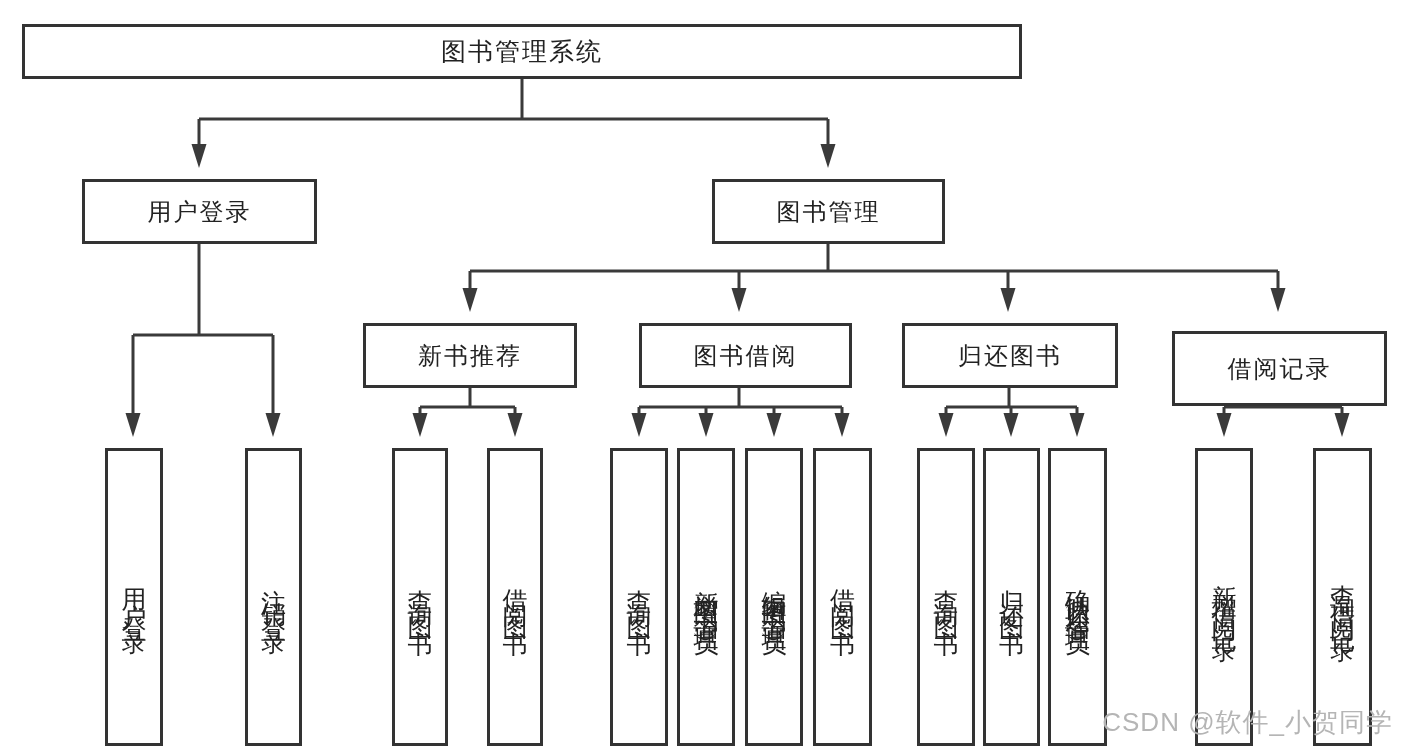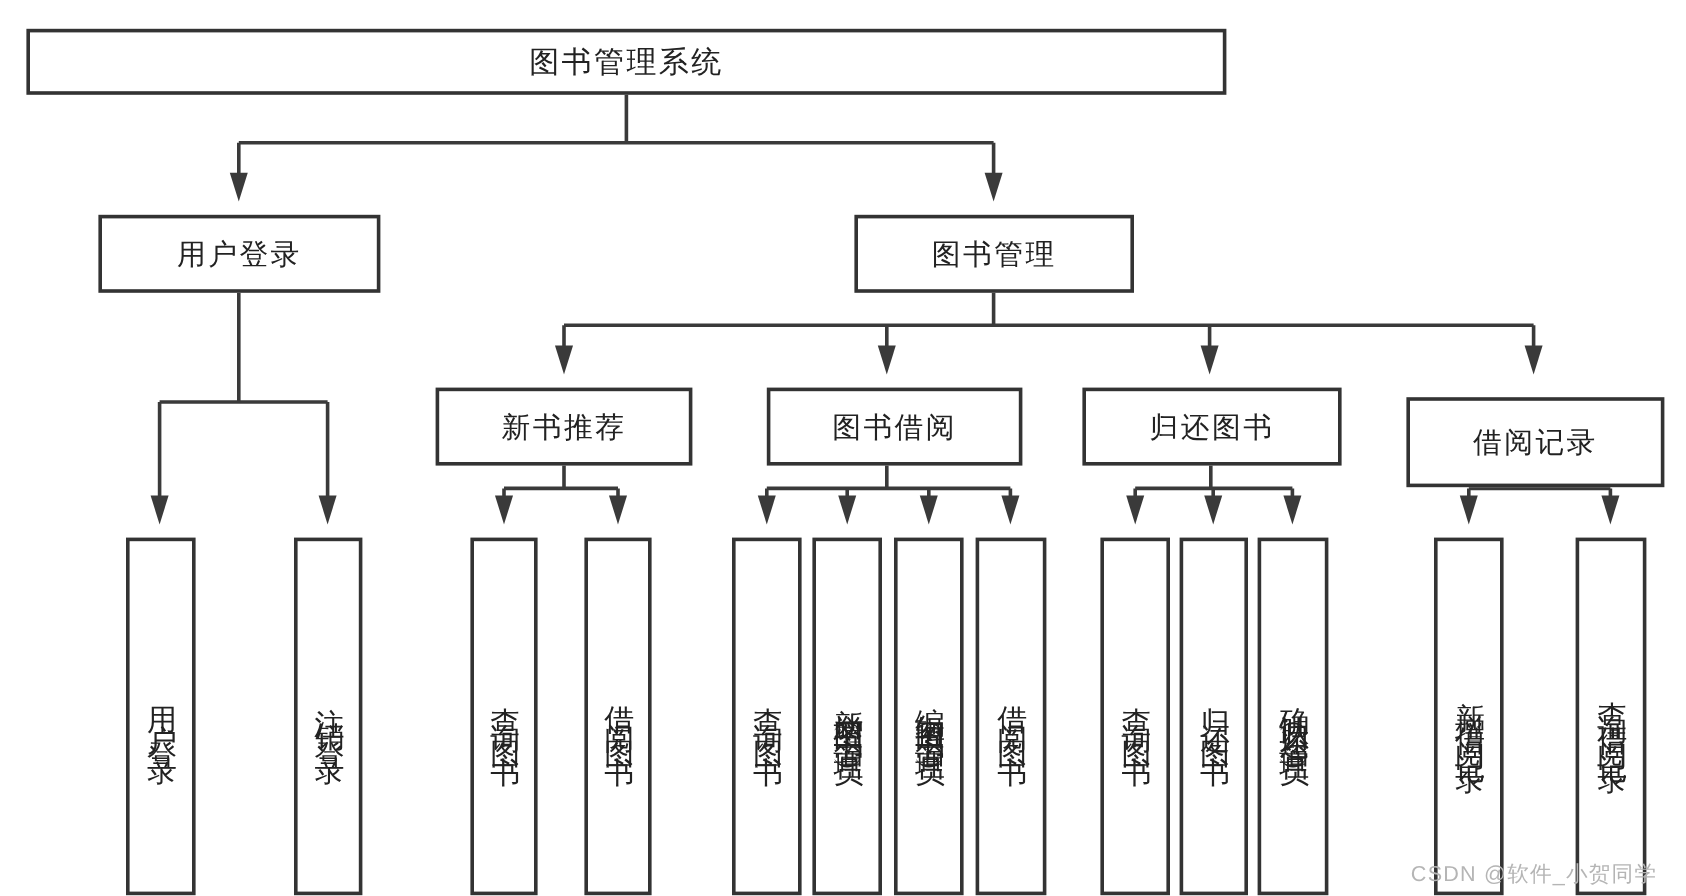--- a/index.html
+++ b/index.html
@@ -36,22 +36,22 @@
     writing-mode:vertical-rl;
     text-orientation:mixed;
     font-size:25px;
     letter-spacing:14px;
     line-height:1;
   }
   .node.leaf .label.mid{letter-spacing:11px;}
   .node.leaf .label.long{letter-spacing:6px;}
   .watermark{
     position:absolute;
-    right:24px;bottom:7px;
-    font-size:18px;
+    right:12px;bottom:7px;
+    font-size:26px;
     color:#b5b5b5;
     letter-spacing:1px;
     white-space:nowrap;
   }
 </style>
 </head>
 <body>
 
 <div class="canvas">
 

